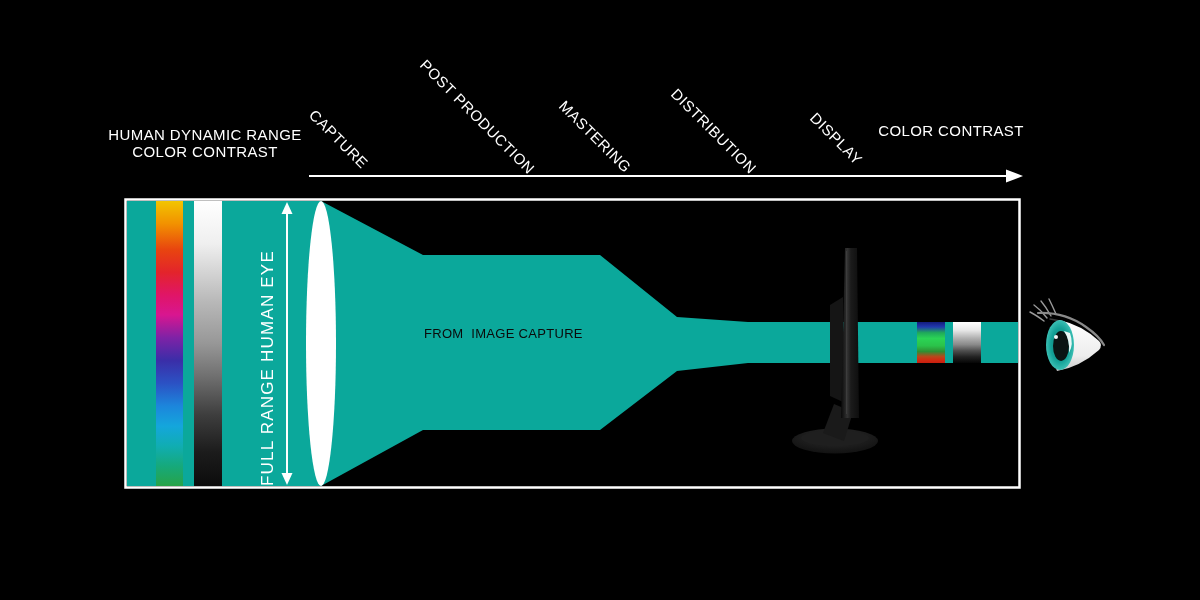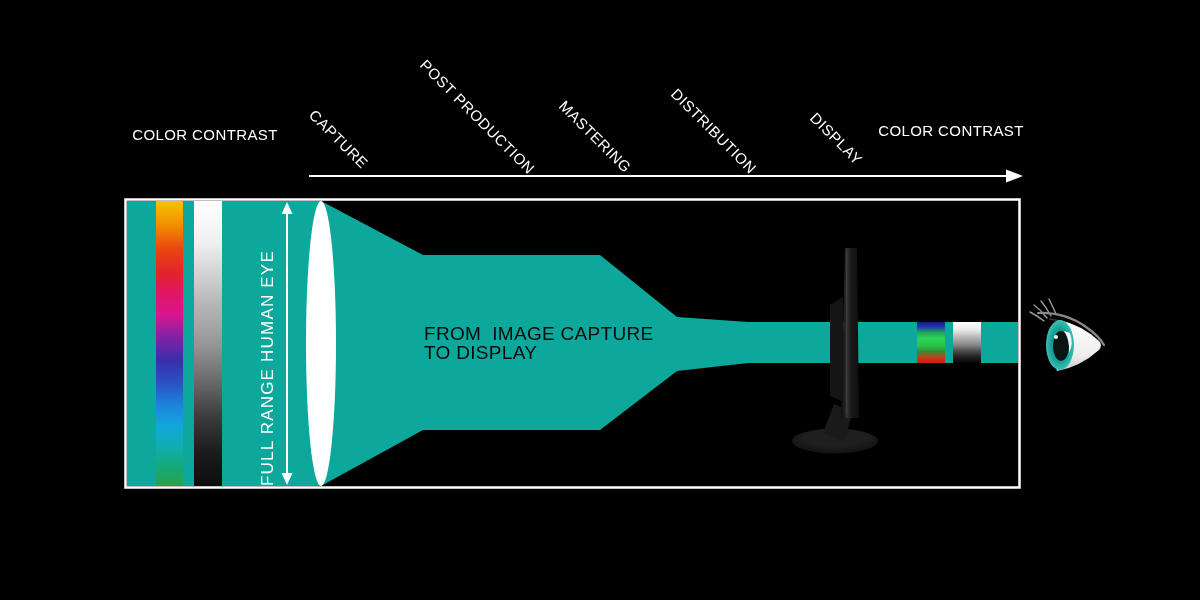--- a/index.html
+++ b/index.html
@@ -15,30 +15,31 @@
     position:absolute;color:#fff;font-size:15px;letter-spacing:.6px;
     white-space:nowrap;transform:rotate(45deg);transform-origin:0 0;font-weight:400;
   }
   .svg-layer{position:absolute;left:0;top:0;}
   .full-range-label{
     position:absolute;left:128px;top:358px;width:280px;text-align:center;
     transform:rotate(-90deg);color:#fff;font-size:17px;letter-spacing:1.2px;
   }
   .funnel-caption{
     position:absolute;left:424px;top:324px;color:#0b0b0b;
-    font-size:19px;line-height:19px;letter-spacing:.3px;
+    font-size:13px;line-height:19px;letter-spacing:.3px;
   }
   .funnel-caption div{white-space:pre;}
 </style>
 </head>
 <body>
 
 <div class="stage">
 
   <div class="hdr hdr-left">
+    <div>HUMAN DYNAMIC RANGE</div>
     <div>COLOR CONTRAST</div>
   </div>
   <div class="hdr hdr-right">
     <div>COLOR CONTRAST</div>
   </div>
 
   <div class="stage-label" style="left:318px;top:106px;">CAPTURE</div>
   <div class="stage-label" style="left:429px;top:56px;">POST PRODUCTION</div>
   <div class="stage-label" style="left:568px;top:97px;">MASTERING</div>
   <div class="stage-label" style="left:680px;top:85px;">DISTRIBUTION</div>
@@ -161,16 +162,15 @@
       <ellipse cx="1061" cy="346" rx="8" ry="15" fill="#0A1413"></ellipse>
       <path d="M1064,331 Q1070,340 1069,353 Q1074,344 1070,333 Z" fill="#FFFFFF" opacity=".9"></path>
       <circle cx="1056" cy="337" r="2" fill="#FFFFFF" opacity=".95"></circle>
     </g>
   </svg>
 
   <div class="full-range-label">FULL RANGE HUMAN EYE</div>
 
   <div class="funnel-caption">
     <div>FROM  IMAGE CAPTURE</div>
-    <div>TO DISPLAY</div>
   </div>
 
 </div>
 
 </body></html>

